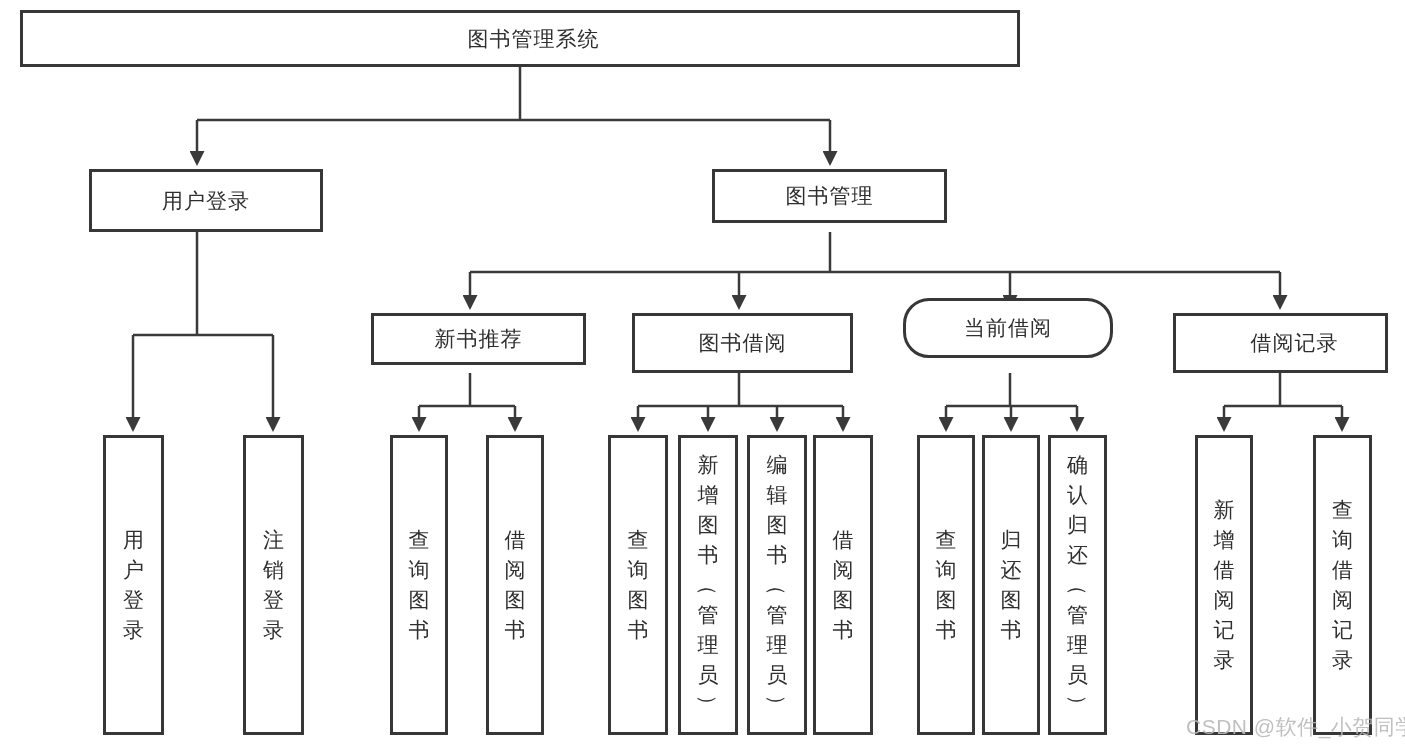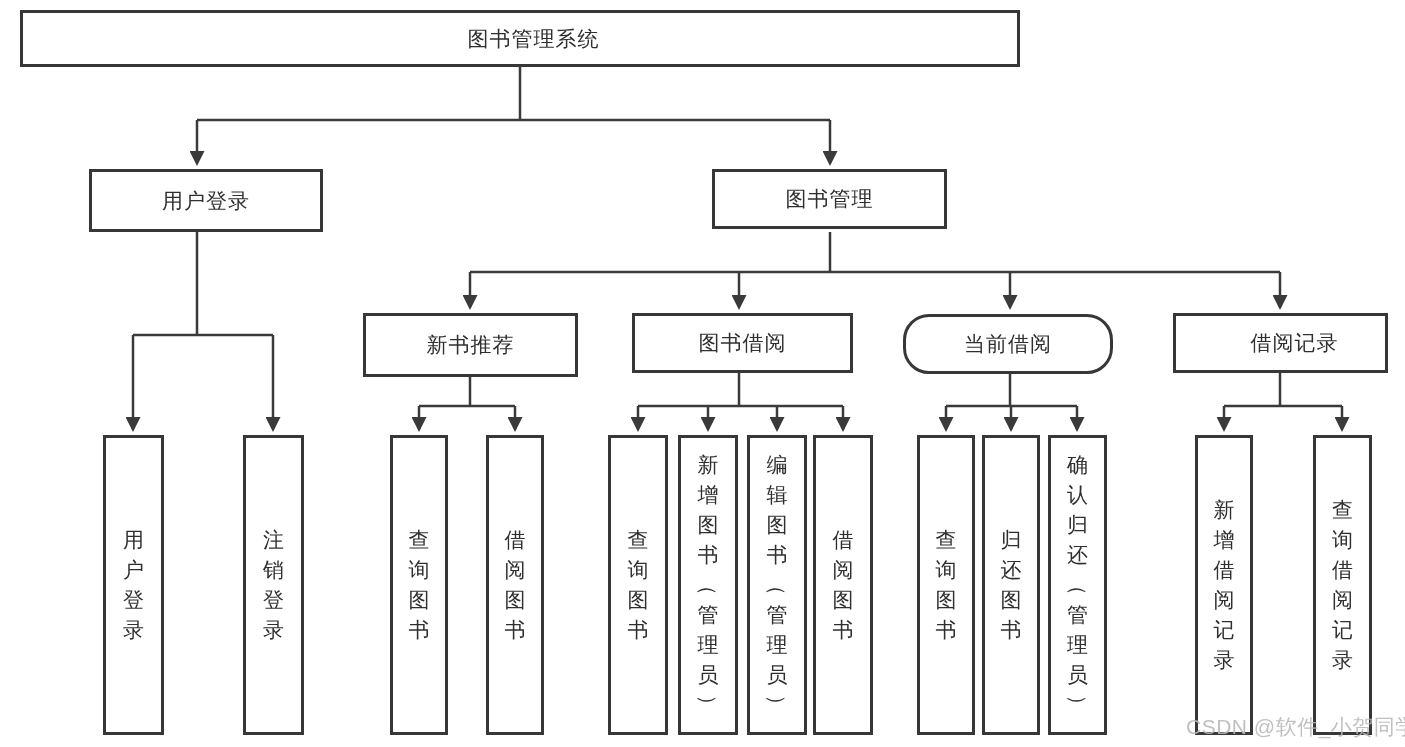--- a/index.html
+++ b/index.html
@@ -93,25 +93,25 @@
 
       <path d="M1280,373 V406 M1224,406 H1342"></path>
       <line x1="1224" y1="406" x2="1224" y2="429" marker-end="url(#arr)"></line>
       <line x1="1342" y1="406" x2="1342" y2="429" marker-end="url(#arr)"></line>
     </g>
   </svg>
 
   <div class="box" style="left:20px;top:10px;width:1000px;height:57px;padding-left:27px;">图书管理系统</div>
 
   <div class="box" style="left:81px;top:169px;width:234px;height:63px;margin-left:8px;">用户登录</div>
-  <div class="box" style="left:712px;top:169px;width:235px;height:60px;">图书管理</div>
-
-  <div class="box" style="left:363px;top:313px;width:215px;height:64px;">新书推荐</div>
+  <div class="box" style="left:712px;top:169px;width:235px;height:54px;">图书管理</div>
+
+  <div class="box" style="left:371px;top:313px;width:215px;height:52px;">新书推荐</div>
   <div class="box" style="left:632px;top:313px;width:221px;height:60px;">图书借阅</div>
-  <div class="box" style="left:903px;top:314px;width:210px;height:60px;border-radius:26px;">当前借阅</div>
+  <div class="box" style="left:903px;top:298px;width:210px;height:60px;border-radius:26px;">当前借阅</div>
   <div class="box" style="left:1173px;top:313px;width:215px;height:60px;padding-left:28px;">借阅记录</div>
 
   <div class="box leaf" style="left:103px;top:435px;width:61px;height:300px;">
       <span class="vchar">用</span>
       <span class="vchar">户</span>
       <span class="vchar">登</span>
       <span class="vchar">录</span>
     </div>
   <div class="box leaf" style="left:243px;top:435px;width:61px;height:300px;">
       <span class="vchar">注</span>

